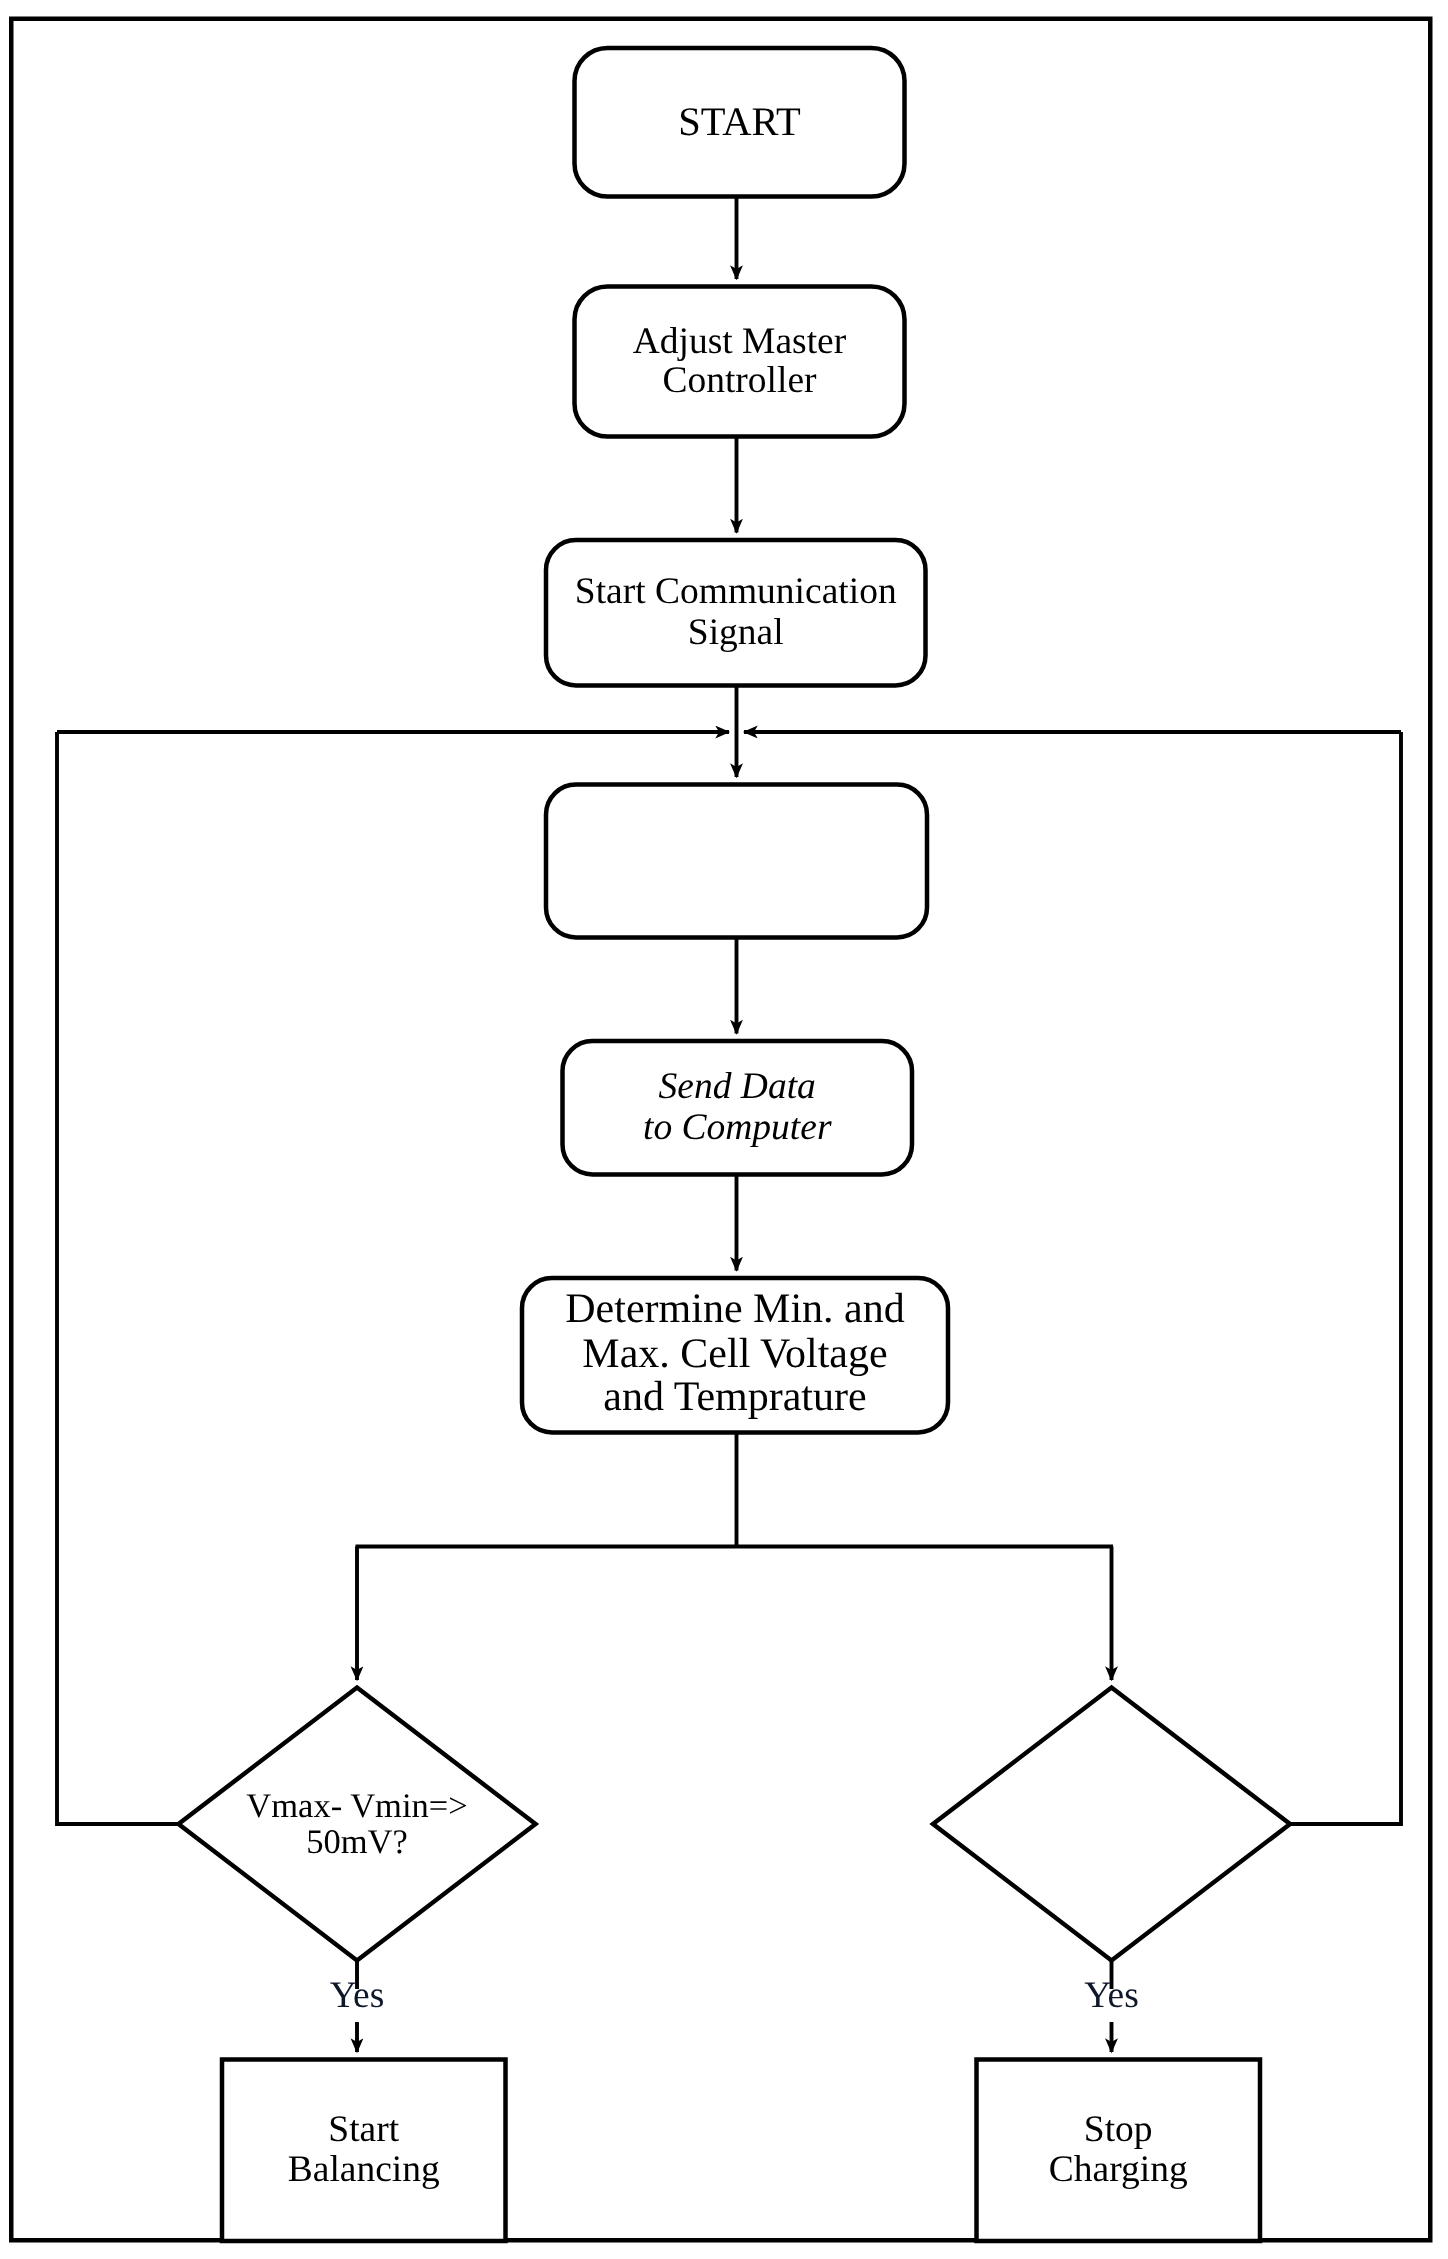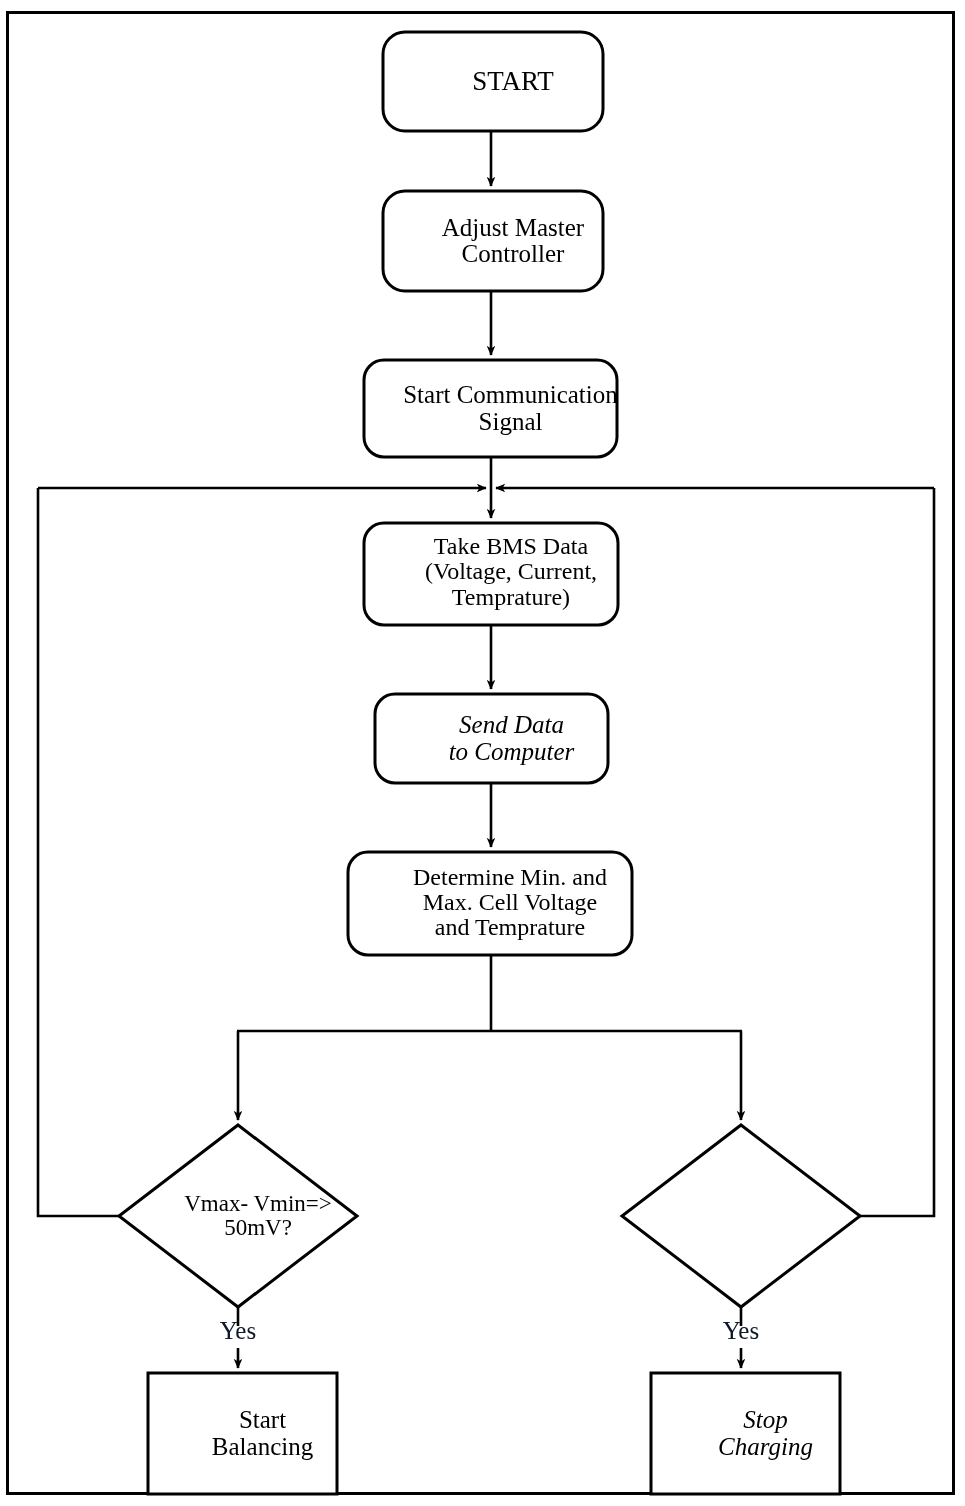--- a/index.html
+++ b/index.html
@@ -28,21 +28,20 @@
   .node-text {
     position: absolute;
     display: flex;
     align-items: center;
     justify-content: center;
     text-align: center;
     color: #000000;
     line-height: 1.05;
     white-space: pre-line;
     pointer-events: none;
-    margin-left: 20px;
   }
   .edge-label {
     position: absolute;
     color: #0f172a;
     text-align: center;
     line-height: 1;
     pointer-events: none;
   }
 </style>
 </head>
@@ -115,38 +114,35 @@
   </svg>
 
   <div class="node-text" style="left:383px; top:32px; width:220px; height:99px; font-size:27px;">START</div>
 
   <div class="node-text" style="left:362px; top:360px; width:257px; height:97px; font-size:25px;">Start Communication
 Signal</div>
 
   <div class="node-text" style="left:383px; top:191px; width:220px; height:100px; font-size:25px;">Adjust Master
 Controller</div>
 
-  <div class="node-text" style="left:364px; top:521px; width:254px; height:102px; font-size:24px;">Take BMS Data
-(Voltage, Current,
-Temprature)</div>
 
   <div class="node-text" style="left:375px; top:694px; width:233px; height:89px; font-size:25px;font-style:italic;">Send Data
 to Computer</div>
 
-  <div class="node-text" style="left:348px; top:851px; width:284px; height:103px; font-size:24px;">Determine Min. and
+  <div class="node-text" style="left:348px; top:851px; width:284px; height:103px; font-size:28px;">Determine Min. and
 Max. Cell Voltage
 and Temprature</div>
 
   <div class="node-text" style="left:118px; top:1170px; width:240px; height:92px; font-size:23px;">Vmax- Vmin=&gt;
 50mV?</div>
 
 
   <div class="node-text" style="left:148px; top:1373px; width:189px; height:121px; font-size:25px;">Start
 Balancing</div>
 
-  <div class="node-text" style="left:651px; top:1373px; width:189px; height:121px; font-size:25px;font-style:italic;">Stop
+  <div class="node-text" style="left:651px; top:1373px; width:189px; height:121px; font-size:25px;">Stop
 Charging</div>
 
   <div class="edge-label" style="left:188px; top:1318px; width:100px; font-size:25px;">Yes</div>
 
   <div class="edge-label" style="left:691px; top:1318px; width:100px; font-size:25px;">Yes</div>
 
 </div>
 
 </body></html>

